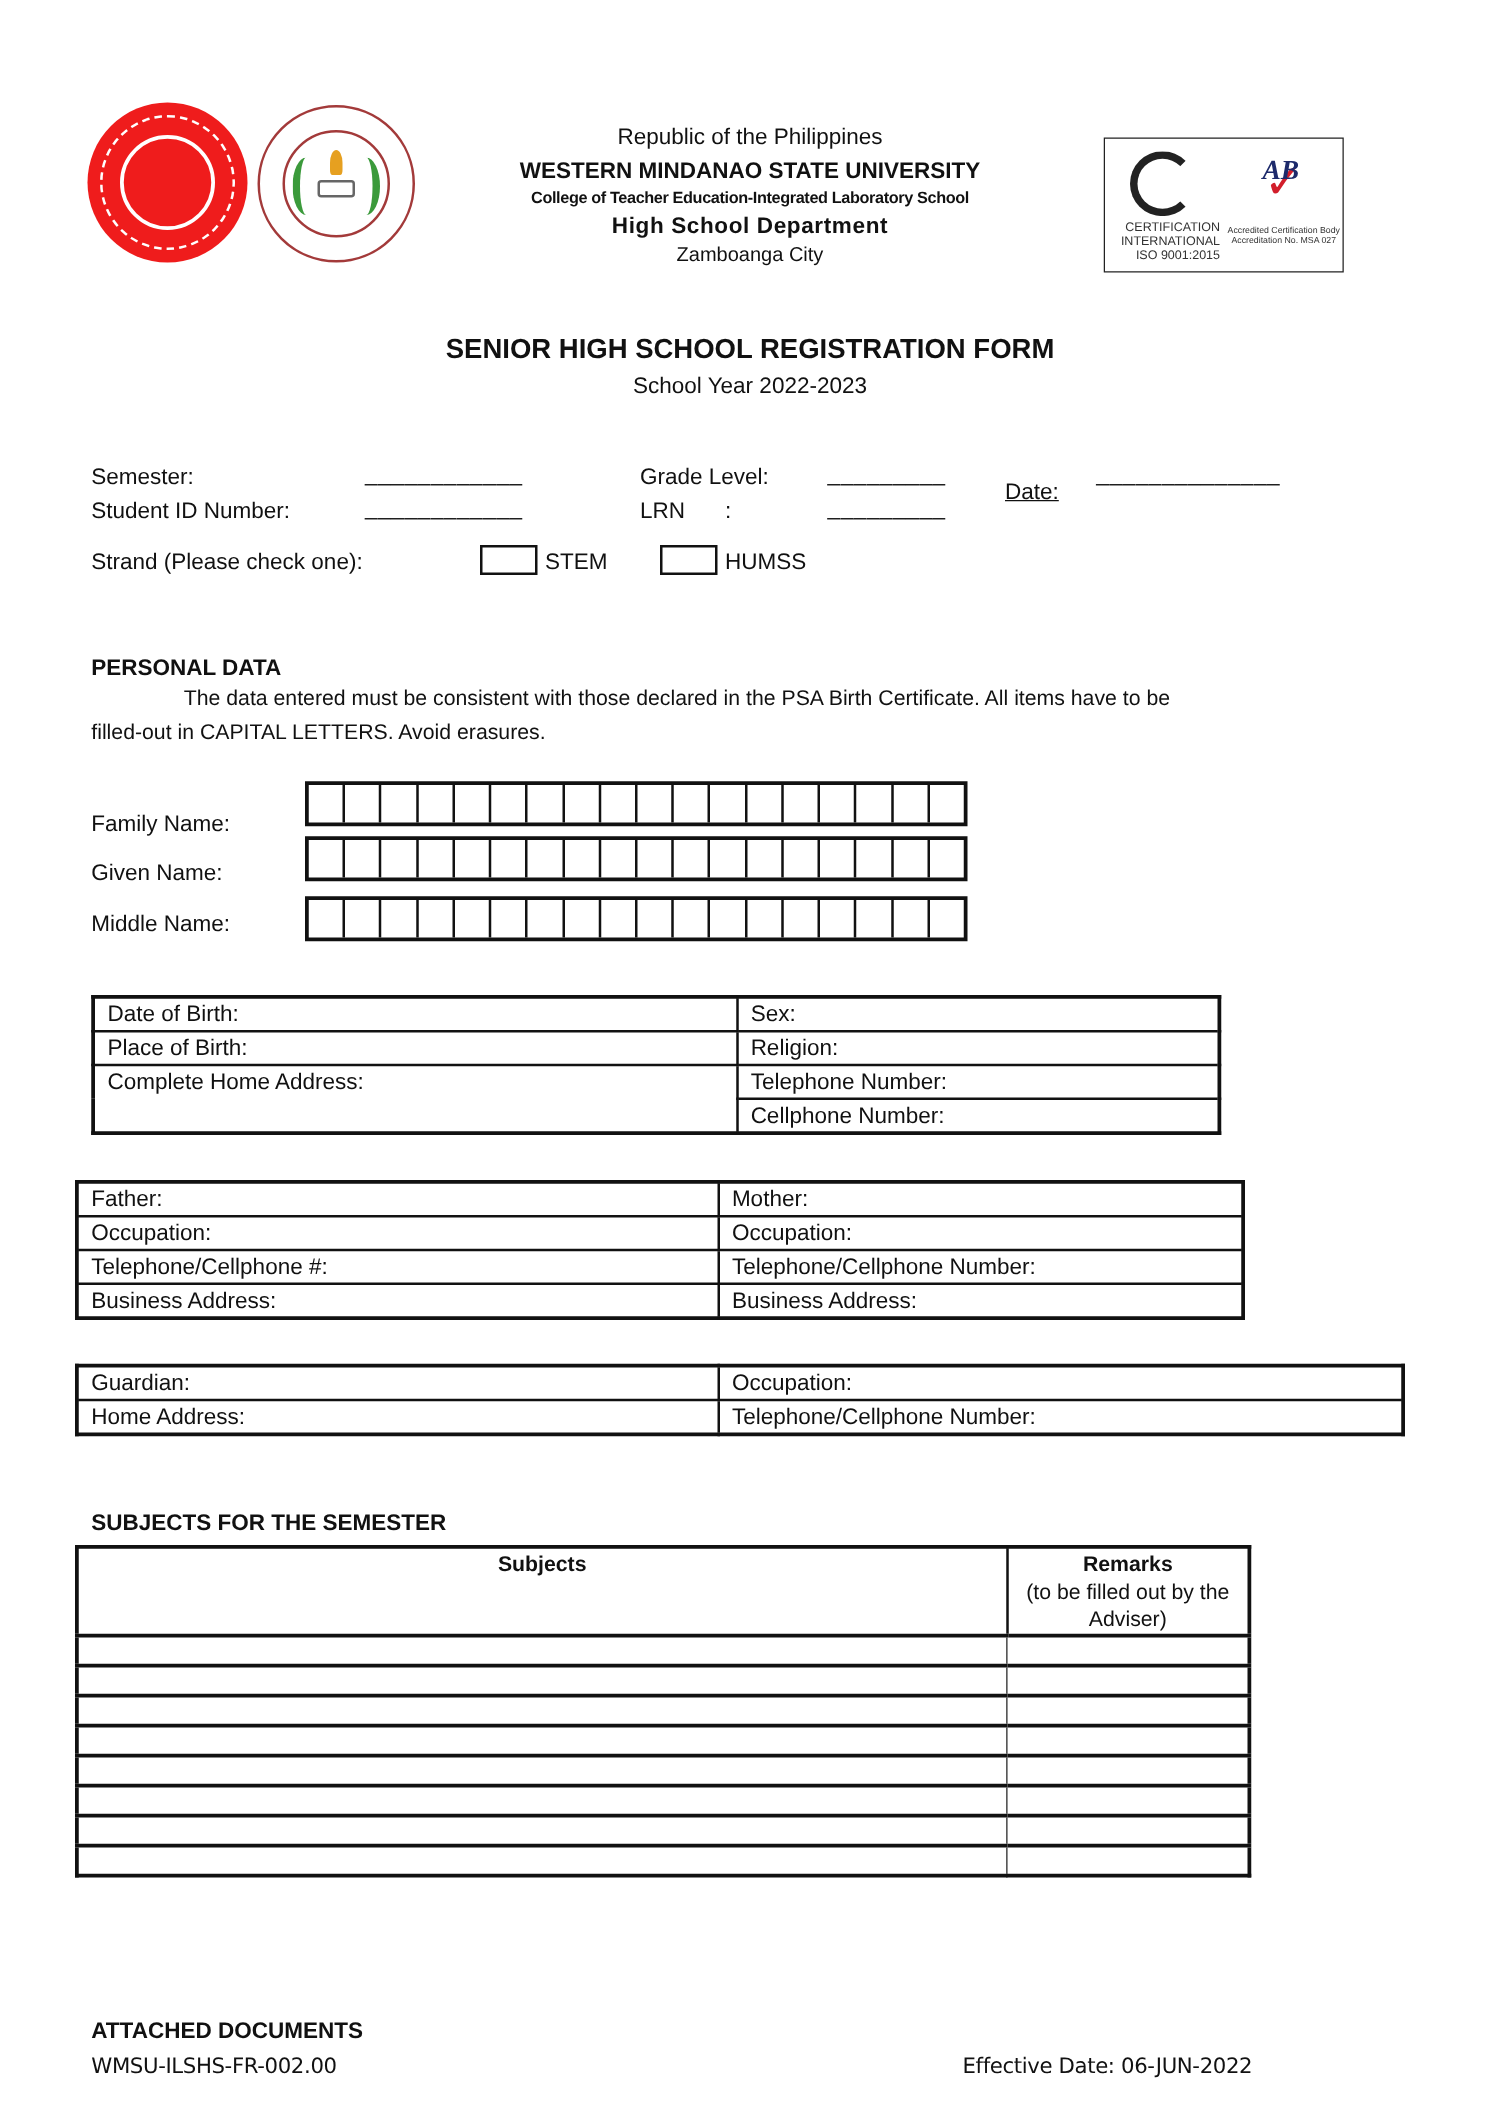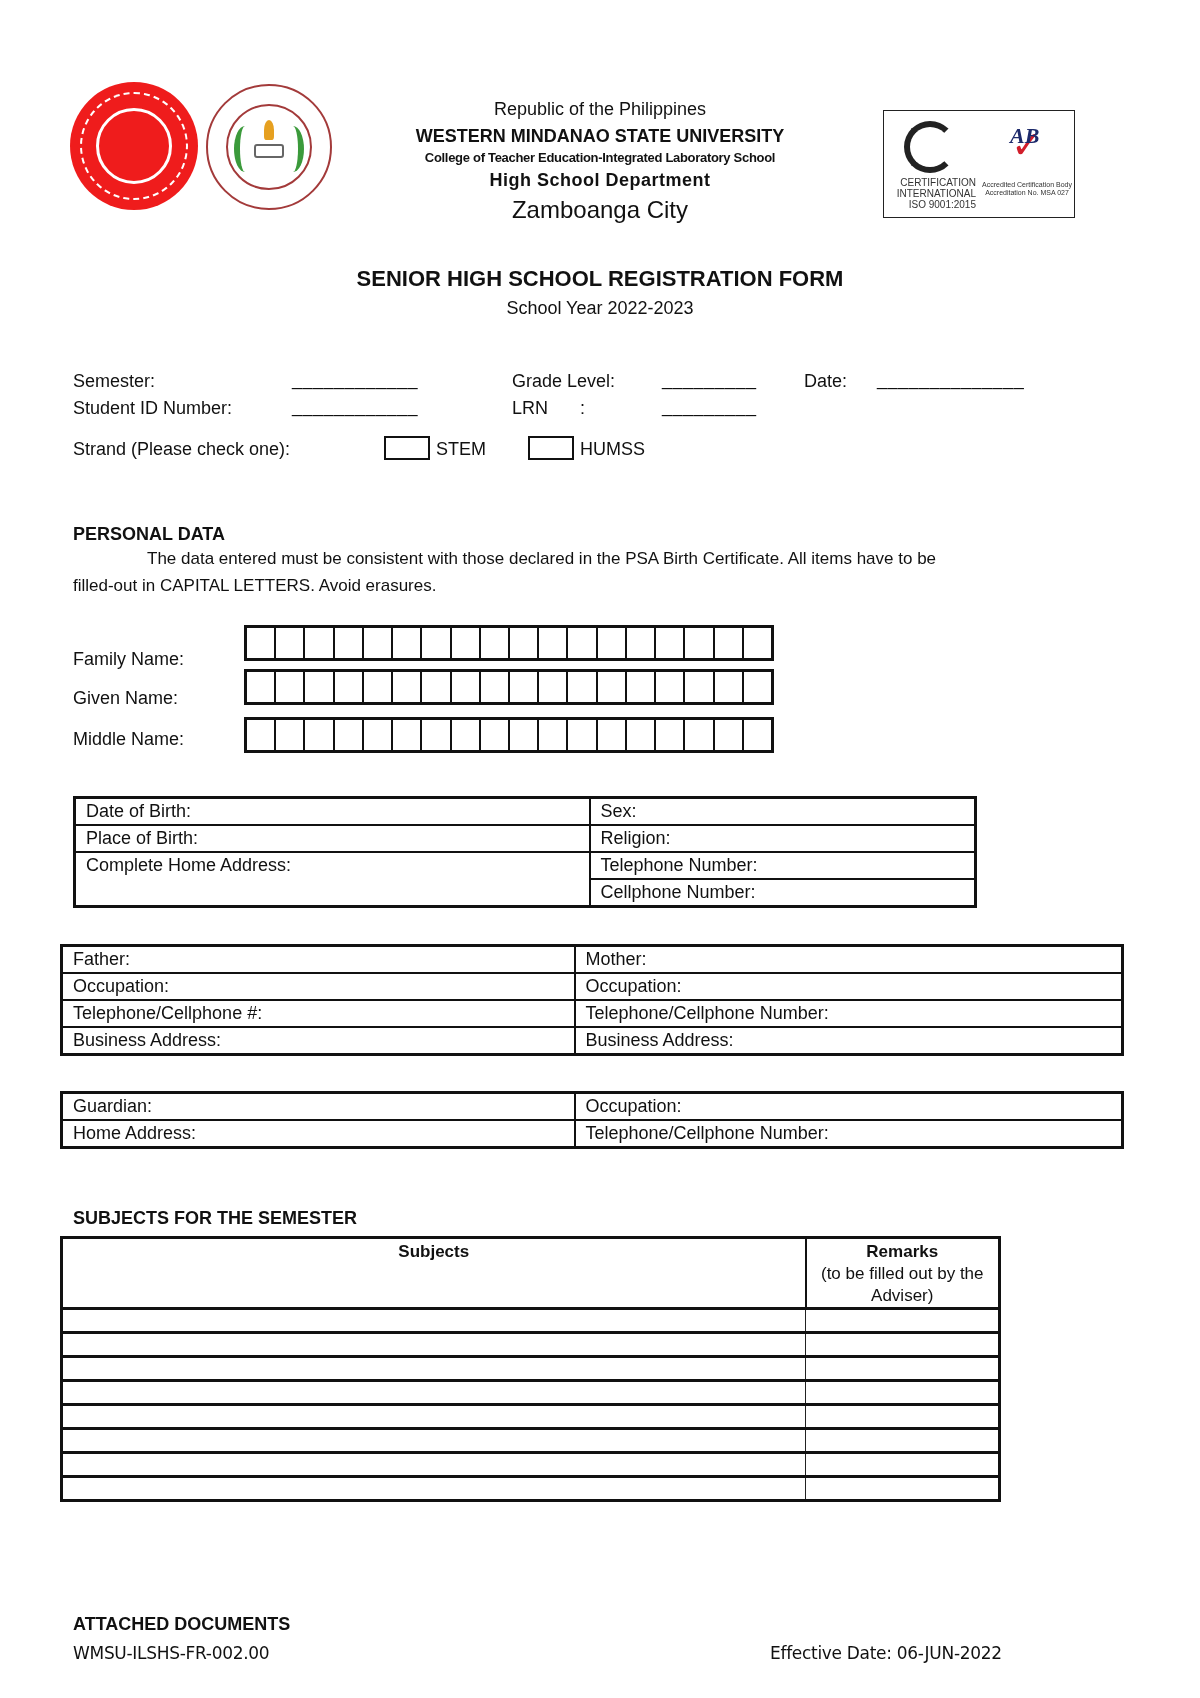--- a/index.html
+++ b/index.html
@@ -17,21 +17,21 @@
   .logo-ils .wreath-l { position: absolute; left: 26px; top: 40px; width: 22px; height: 46px; border-left: 6px solid #3b9a3b; border-radius: 50% 0 0 50%; }
   .logo-ils .wreath-r { position: absolute; right: 26px; top: 40px; width: 22px; height: 46px; border-right: 6px solid #3b9a3b; border-radius: 0 50% 50% 0; }
   .logo-ils .torch { position: absolute; left: 56px; top: 34px; width: 10px; height: 20px; background: #e6a020; border-radius: 50% 50% 20% 20%; }
   .logo-ils .book { position: absolute; left: 46px; top: 58px; width: 30px; height: 14px; border: 2px solid #666; border-radius: 3px; }
 
   .hdr-text { left: 350px; width: 500px; text-align: center; }
   .hdr-republic { top: 99px; font-size: 18px; }
   .hdr-univ { top: 126px; font-size: 18px; font-weight: bold; }
   .hdr-college { top: 150px; font-size: 13px; font-weight: bold; letter-spacing: -0.3px; }
   .hdr-dept { top: 170px; font-size: 18px; font-weight: bold; letter-spacing: 0.5px; }
-  .hdr-city { top: 196px; font-size: 24px; }
+  .hdr-city { top: 196px; font-size: 16px; }
 
   .cert-box { left: 883px; top: 110px; width: 192px; height: 108px; border: 1.5px solid #222; background: #fff; }
   .cert-ring { position: absolute; left: 20px; top: 10px; width: 52px; height: 52px; border-radius: 50%; border: 6px solid #222; border-right-color: transparent; }
   .cert-text1 { position: absolute; left: 6px; top: 66px; width: 86px; text-align: right; font-size: 10px; line-height: 11px; color: #333; }
   .cert-text2 { position: absolute; left: 100px; top: 14px; width: 86px; text-align: center; }
   .cert-check { font-size: 38px; color: #d21e2b; line-height: 40px; font-family: "DejaVu Sans", sans-serif; }
   .cert-ab { position: absolute; left: 126px; top: 12px; font-family: "Liberation Serif", serif; font-style: italic; font-weight: bold; color: #1d2a6b; font-size: 22px; }
   .cert-small { position: absolute; left: 96px; top: 70px; width: 94px; text-align: center; font-size: 7px; line-height: 8px; color: #333; }
 
   .title { left: 0; width: 1200px; top: 266px; text-align: center; font-size: 22px; font-weight: bold; }
@@ -95,21 +95,21 @@
   <div class="cert-small">Accredited Certification Body Accreditation No. MSA 027</div>
 </div>
 
 <div class="abs title">SENIOR HIGH SCHOOL REGISTRATION FORM</div>
 <div class="abs subtitle">School Year 2022-2023</div>
 
 <div class="abs lbl" style="left:73px; top:371px;">Semester:</div>
 <div class="abs blank" style="left:292px; top:369px;">____________</div>
 <div class="abs lbl" style="left:512px; top:371px;">Grade Level:</div>
 <div class="abs blank" style="left:662px; top:369px;">_________</div>
-<div class="abs lbl" style="left:804px; top:371px;">Date:</div>
+<div class="abs lbl" style="left:804px; top:383px;text-decoration:underline;">Date:</div>
 <div class="abs blank" style="left:877px; top:369px;">______________</div>
 
 <div class="abs lbl" style="left:73px; top:398px;">Student ID Number:</div>
 <div class="abs blank" style="left:292px; top:396px;">____________</div>
 <div class="abs lbl" style="left:512px; top:398px;">LRN</div>
 <div class="abs lbl" style="left:580px; top:398px;">:</div>
 <div class="abs blank" style="left:662px; top:396px;">_________</div>
 
 <div class="abs lbl" style="left:73px; top:439px;">Strand (Please check one):</div>
 <div class="abs chk" style="left:384px; top:436px;"></div>
@@ -204,21 +204,21 @@
   <tr>
     <td rowspan="2">Complete Home Address:</td>
     <td>Telephone Number:</td>
   </tr>
   <tr>
     <td>Cellphone Number:</td>
   </tr>
 </tbody>
   </table>
 
-<table class="info" style="left:60px; top:944px; width:1064px;">
+<table class="info" style="left:60px; top:944px; width:936px;">
   <colgroup>
       <col style="width:513px">
       <col>
     </colgroup>
   <tbody>
       <tr>
     <td>Father:</td>
     <td>Mother:</td>
   </tr>
   <tr>

